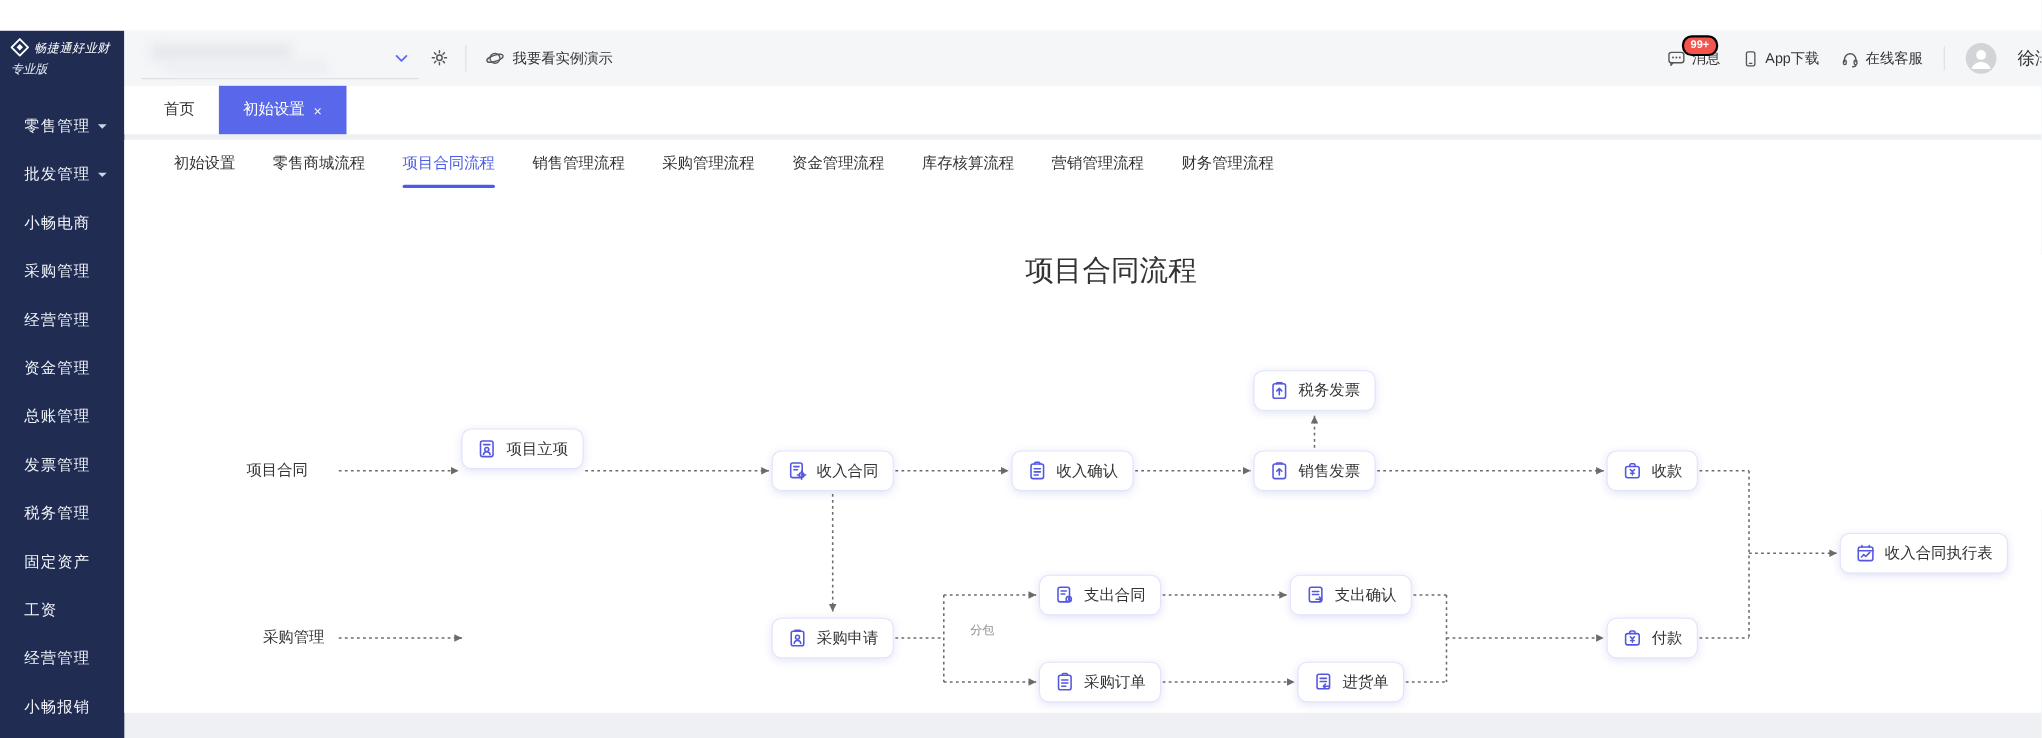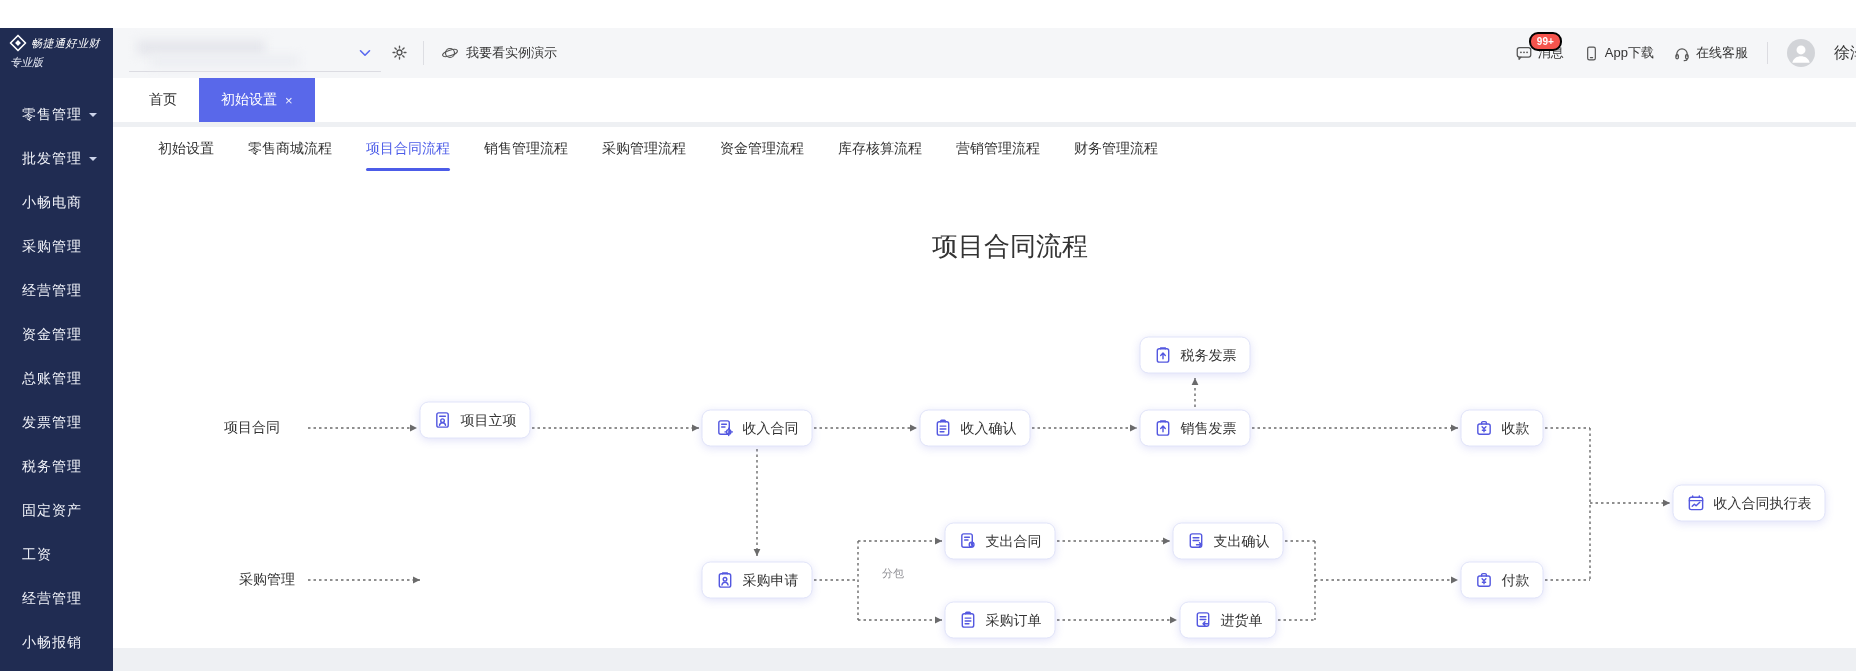--- a/index.html
+++ b/index.html
@@ -267,21 +267,21 @@
       <path d="M1590 428 L 1590 580" class="edge"></path>
       <path d="M1545 580 L 1590 580" class="edge"></path>
       <path d="M1590 503 L 1670 503" class="edge"></path>
       <path d="M1670 503 L1663 506.4 L1663 499.6 Z" class="arrowhead"></path>
     </svg>
   <div class="diagram-title" style="left: 1010px; top: 246px;">项目合同流程</div>
 <div class="rowlabel" style="left: 252px; top: 428px;">项目合同</div>
     <div class="rowlabel" style="left: 267px; top: 580px;">采购管理</div>
     <div class="edgelabel" style="left: 893px; top: 529px;">分包</div>
     <div class="edgelabel" style="left: 900px; top: 634px;">材料采购</div>
-    <div class="node" style="left: 475px; top: 420px; justify-content: flex-end;">
+    <div class="node" style="left: 475px; top: 408px; justify-content: flex-end;">
       <span class="node-icon">
         <svg width="19" height="19" viewBox="0 0 20 20" fill="none" stroke="currentColor" stroke-width="1.5" stroke-linecap="round" stroke-linejoin="round">
           <rect x="3.5" y="2.5" width="12" height="15" rx="2"></rect>
           <path d="M6.5 6h6"></path>
           <circle cx="9.5" cy="10.7" r="1.9"></circle>
           <path d="M6.3 15.5c.4-1.8 2-2.6 3.2-2.6s2.8.8 3.2 2.6"></path>
         </svg>
       </span>
       <span>项目立项</span>
     </div>

